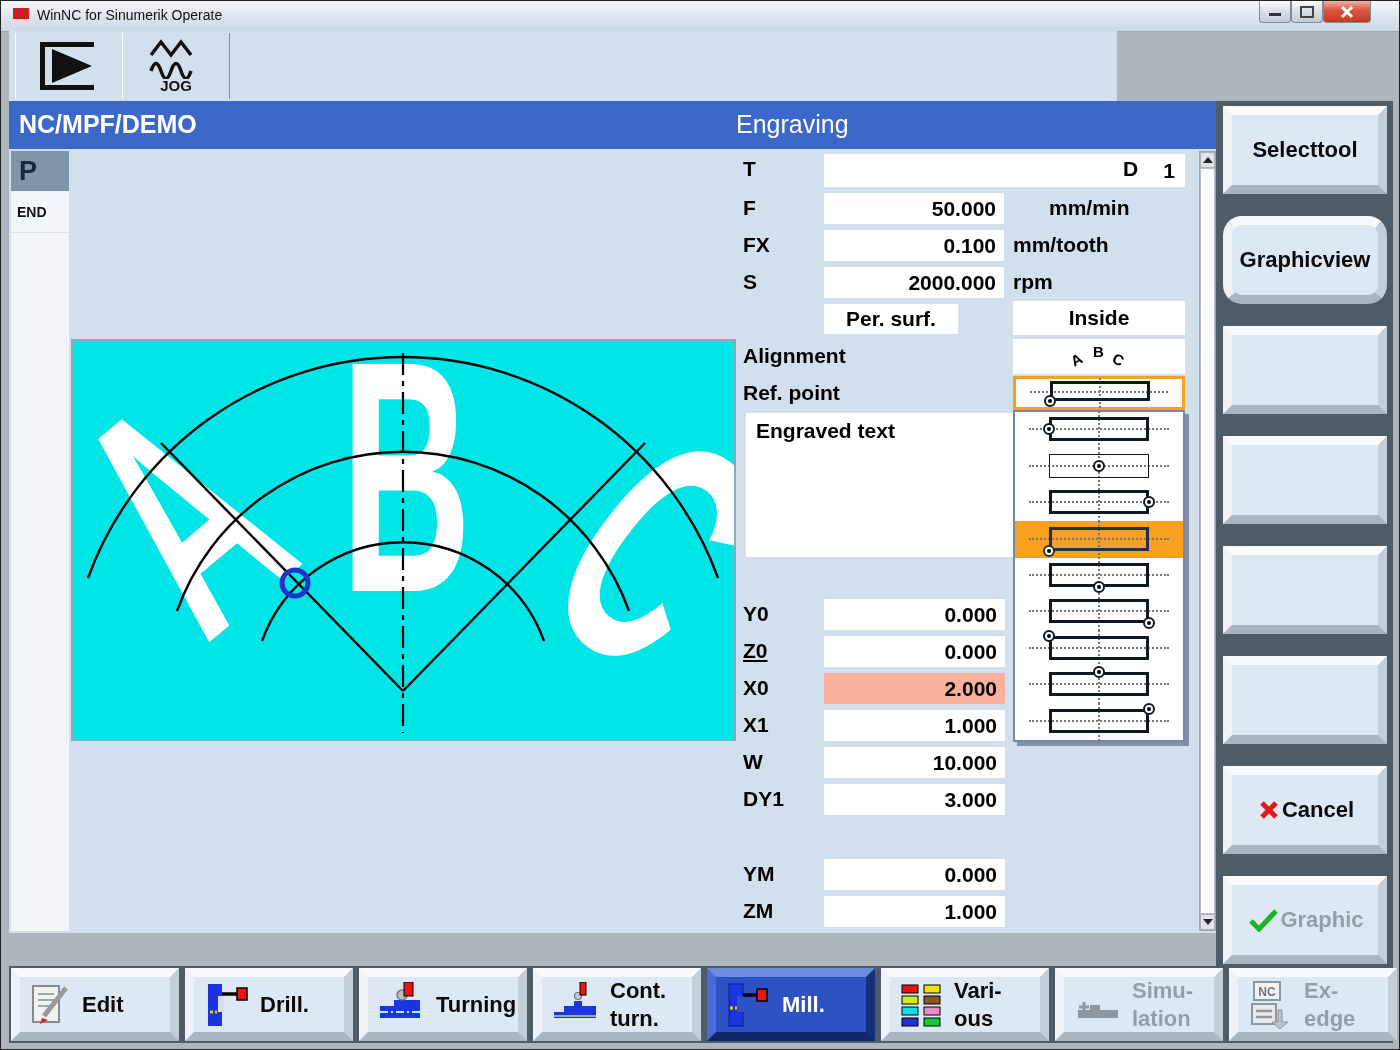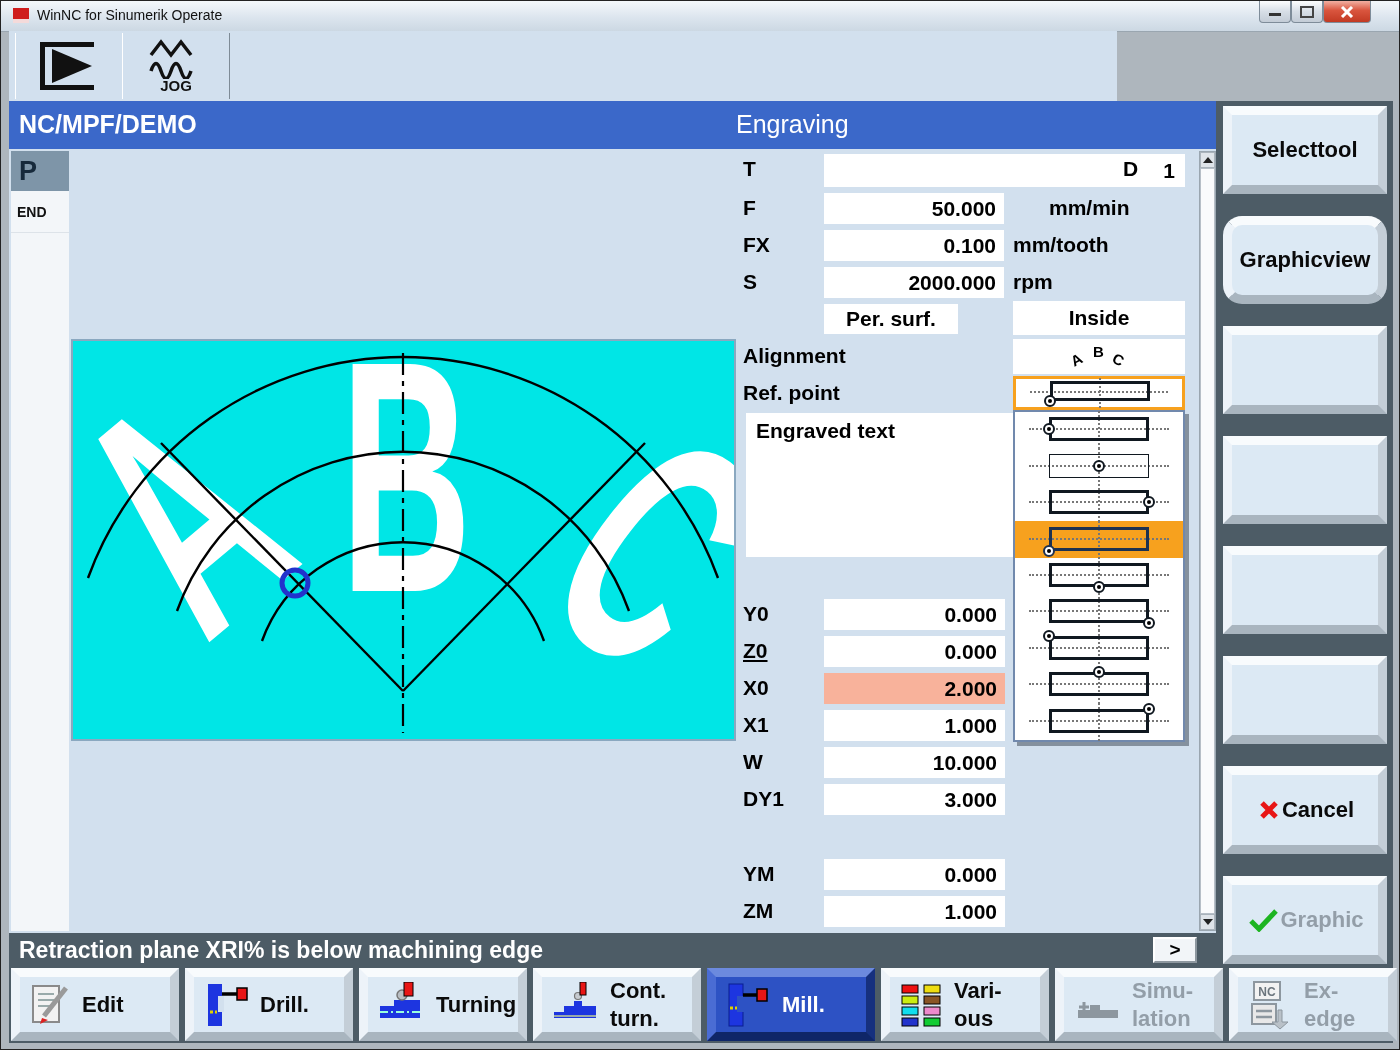--- a/index.html
+++ b/index.html
@@ -327,24 +327,20 @@
       <div class="sb-arrow" id="sb-up">
           <div class="tri-up"></div>
         </div>
       <div id="sb-thumb"></div>
       <div class="sb-arrow" id="sb-down">
           <div class="tri-down"></div>
         </div>
     </div>
   </div>
 
-  <div id="status-bar">
-    <span id="status-msg">Retraction plane XRI% is below machining edge</span>
-    <div id="status-more">&gt;</div>
-  </div>
 
   <div id="right-panel">
     <div class="skbtn right" style="top:5px;">
       <span class="l">Select</span>
         <span class="l">tool</span>
     </div>
     <div class="skbtn right" style="top:115px;border-radius:19px;">
       <span class="l">Graphic</span>
         <span class="l">view</span>
     </div>

